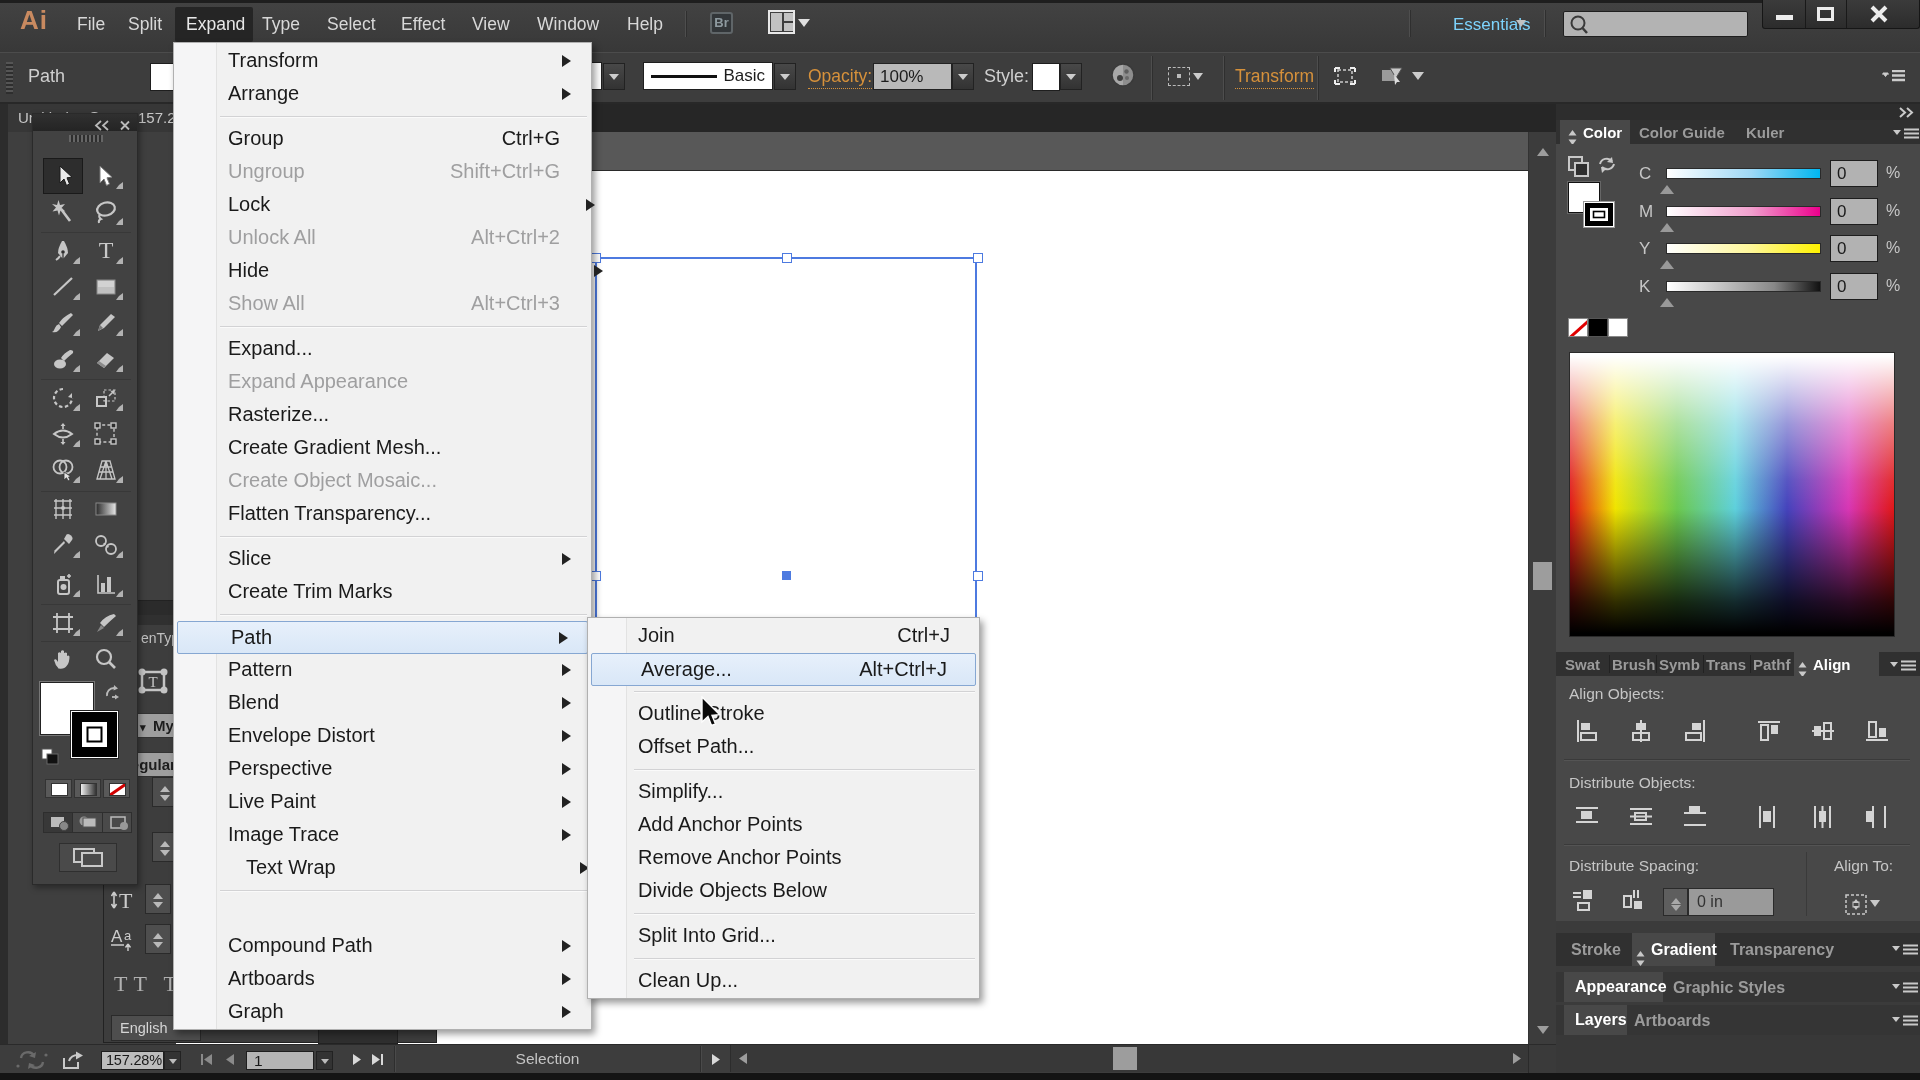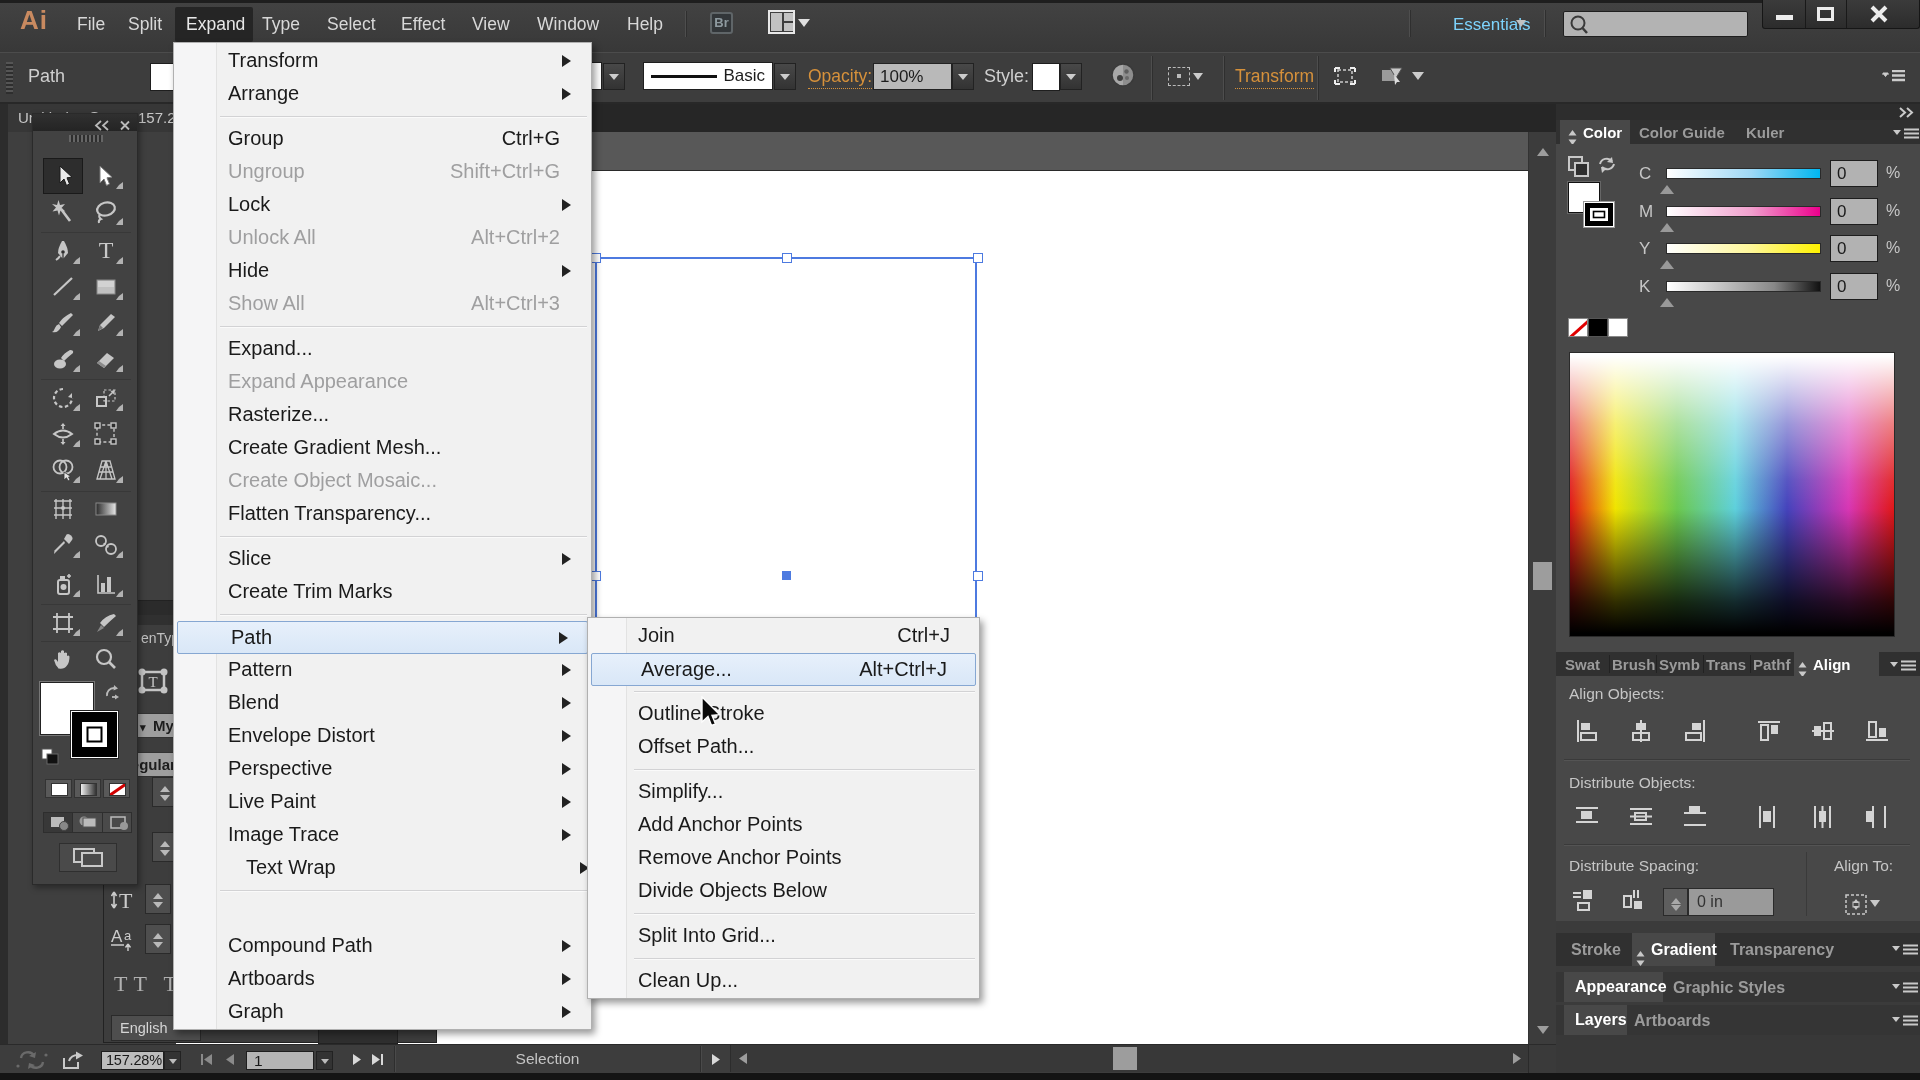--- a/index.html
+++ b/index.html
@@ -695,29 +695,29 @@
       </div>
 <div class="msep" style="top:73px;"></div>
 <div class="mi" style="top:80px;">
         <span class="lbl">Group</span>
         <span class="sc">Ctrl+G</span>
       </div>
 <div class="mi dis" style="top:113px;">
         <span class="lbl">Ungroup</span>
         <span class="sc">Shift+Ctrl+G</span>
       </div>
-<div class="mi" style="top:146px;">
+<div class="mi" style="top:146px;padding-left:24px;">
         <span class="lbl">Lock</span>
         <span class="arr"></span>
       </div>
 <div class="mi dis" style="top:179px;">
         <span class="lbl">Unlock All</span>
         <span class="sc">Alt+Ctrl+2</span>
       </div>
-<div class="mi" style="top:212px;">
+<div class="mi" style="top:212px;padding-left:32px;">
         <span class="lbl">Hide</span>
         <span class="arr"></span>
       </div>
 <div class="mi dis" style="top:245px;">
         <span class="lbl">Show All</span>
         <span class="sc">Alt+Ctrl+3</span>
       </div>
 <div class="msep" style="top:283px;"></div>
 <div class="mi" style="top:290px;">
         <span class="lbl">Expand...</span>

